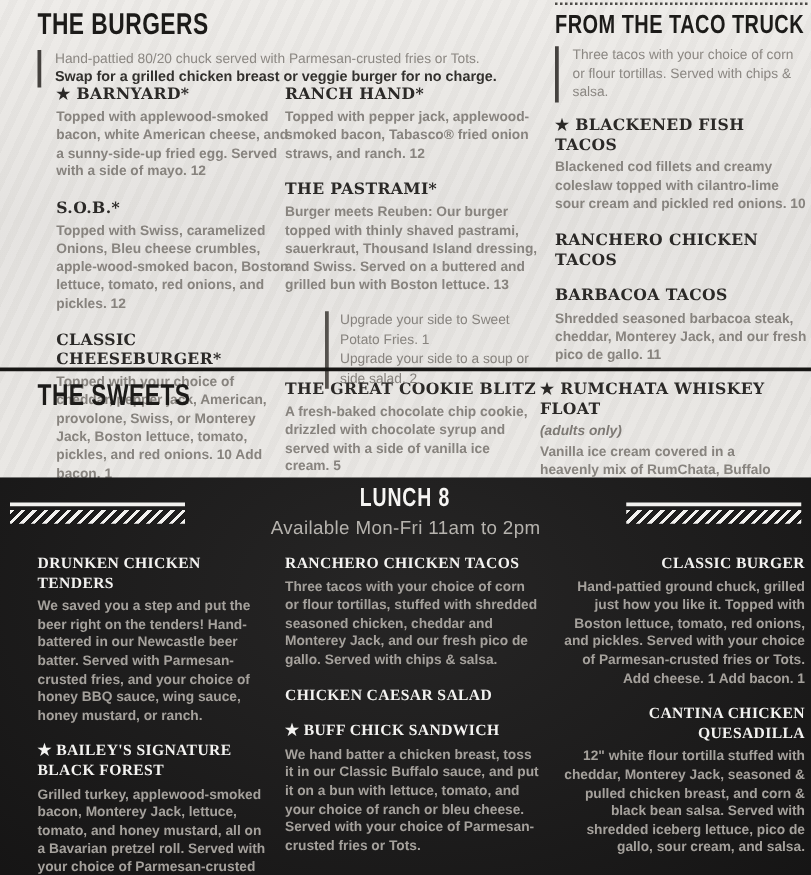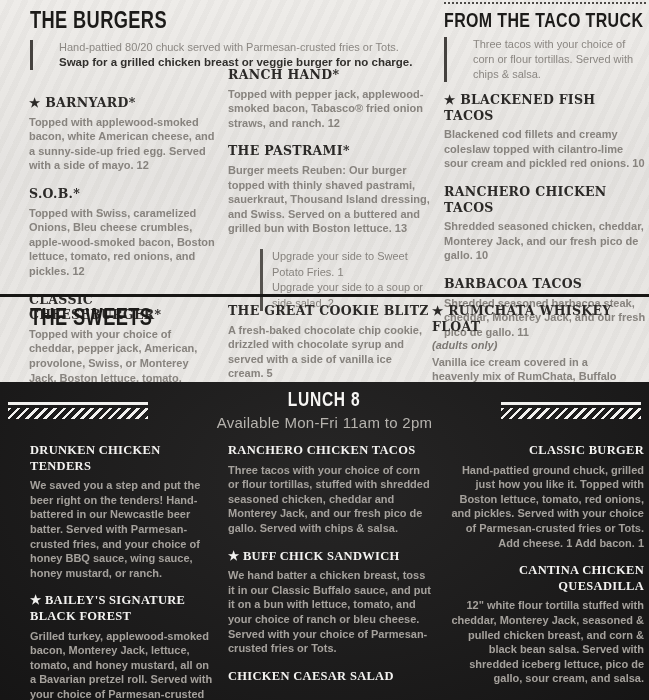--- a/index.html
+++ b/index.html
@@ -9,21 +9,21 @@
     background:linear-gradient(180deg,#edebe8 0%,#e4e2df 25%,#e9e7e4 55%,#dedcd9 100%);
   }
   .page::before{
     content:"";position:absolute;inset:0;pointer-events:none;
     background:repeating-linear-gradient(115deg,rgba(255,255,255,.05) 0 7px,rgba(120,118,114,.04) 7px 13px);
   }
   .sec-title{
     margin:0;font-weight:700;font-size:24px;line-height:1;color:#1c1b19;
     letter-spacing:.5px;transform:scaleX(.76);transform-origin:0 50%;white-space:nowrap;
   }
-  .intro{border-left:3px solid #45423f;padding-left:26px;margin-top:8px;}
+  .intro{border-left:3px solid #45423f;padding-left:11px;margin-top:8px;}
   .intro p{margin:0;font-size:11px;line-height:15px;color:#8b8782;}
   .intro p.bold{font-weight:700;color:#32302d;font-size:11.5px;}
   .tcol{position:absolute;}
   .item{margin:0 0 13px;}
   .item h3{
     margin:0 0 4px;font-family:"DejaVu Serif",serif;font-weight:700;
     font-size:12.5px;letter-spacing:.3px;color:#2b2927;line-height:1.25;
   }
   .item p{margin:0;font-size:11px;line-height:14.6px;color:#87837e;font-weight:bold;}
   .item p.note{font-style:italic;color:#7d7974;margin-bottom:2px;}
@@ -56,21 +56,21 @@
 <div class="page">
 
   <div class="tcol" style="left:30px;top:8px;width:416px;">
     <h1 class="sec-title">THE BURGERS</h1>
     <div class="intro">
       <p>Hand-pattied 80/20 chuck served with Parmesan-crusted fries or Tots.</p>
       <p class="bold">Swap for a grilled chicken breast or veggie burger for no charge.</p>
     </div>
   </div>
 
-  <div class="tcol" style="left:29px;top:67px;width:188px;margin-top:28px;">
+  <div class="tcol" style="left:45px;top:67px;width:188px;">
     <div class="item">
       <h3>★ BARNYARD*</h3>
       <p>Topped with applewood-smoked bacon, white American cheese, and a sunny-side-up fried egg. Served with a side of mayo. 12</p>
     </div>
     <div class="item">
       <h3>S.O.B.*</h3>
       <p>Topped with Swiss, caramelized Onions, Bleu cheese crumbles, apple-wood-smoked bacon, Boston lettuce, tomato, red onions, and pickles. 12</p>
     </div>
     <div class="item">
       <h3>CLASSIC CHEESEBURGER*</h3>
@@ -98,21 +98,20 @@
     <h1 class="sec-title" style="font-size:21px;">FROM THE TACO TRUCK</h1>
     <div class="intro" style="margin-top:7px;margin-bottom:10px;">
       <p>Three tacos with your choice of corn or flour tortillas. Served with chips &amp; salsa.</p>
     </div>
     <div class="item">
       <h3>★ BLACKENED FISH TACOS</h3>
       <p>Blackened cod fillets and creamy coleslaw topped with cilantro-lime sour cream and pickled red onions. 10</p>
     </div>
     <div class="item">
       <h3>RANCHERO CHICKEN TACOS</h3>
-      <p>Shredded seasoned chicken, cheddar, Monterey Jack, and our fresh pico de gallo. 10</p>
     </div>
     <div class="item">
       <h3>BARBACOA TACOS</h3>
       <p>Shredded seasoned barbacoa steak, cheddar, Monterey Jack, and our fresh pico de gallo. 11</p>
     </div>
   </div>
 
   <div class="sweets-rule"></div>
   <div class="tcol" style="left:30px;top:305px;">
     <h1 class="sec-title">THE SWEETS</h1>
@@ -155,26 +154,26 @@
         <p>Grilled turkey, applewood-smoked bacon, Monterey Jack, lettuce, tomato, and honey mustard, all on a Bavarian pretzel roll. Served with your choice of Parmesan-crusted fries or Tots.</p>
       </div>
     </div>
 
     <div class="tcol" style="left:228px;top:61px;width:204px;">
       <div class="item">
         <h3>RANCHERO CHICKEN TACOS</h3>
         <p>Three tacos with your choice of corn or flour tortillas, stuffed with shredded seasoned chicken, cheddar and Monterey Jack, and our fresh pico de gallo. Served with chips &amp; salsa.</p>
       </div>
       <div class="item">
+        <h3>CHICKEN CAESAR SALAD</h3>
+
+      </div>
+      <div class="item">
         <h3>★ BUFF CHICK SANDWICH</h3>
         <p>We hand batter a chicken breast, toss it in our Classic Buffalo sauce, and put it on a bun with lettuce, tomato, and your choice of ranch or bleu cheese. Served with your choice of Parmesan-crusted fries or Tots.</p>
-      </div>
-      <div class="item">
-        <h3>CHICKEN CAESAR SALAD</h3>
-
       </div>
     </div>
 
     <div class="tcol" style="left:448px;top:61px;width:196px;text-align:right;">
       <div class="item">
         <h3>CLASSIC BURGER</h3>
         <p>Hand-pattied ground chuck, grilled just how you like it. Topped with Boston lettuce, tomato, red onions, and pickles. Served with your choice of Parmesan-crusted fries or Tots. Add cheese. 1 Add bacon. 1</p>
       </div>
       <div class="item">
         <h3>CANTINA CHICKEN QUESADILLA</h3>

